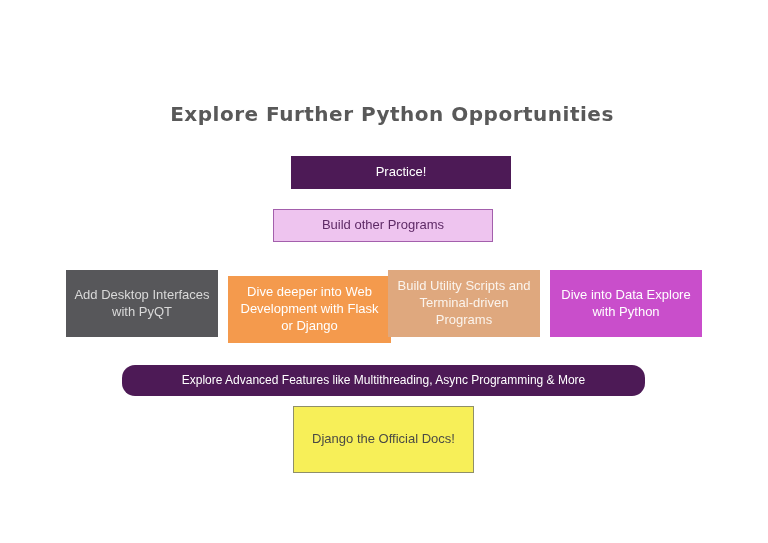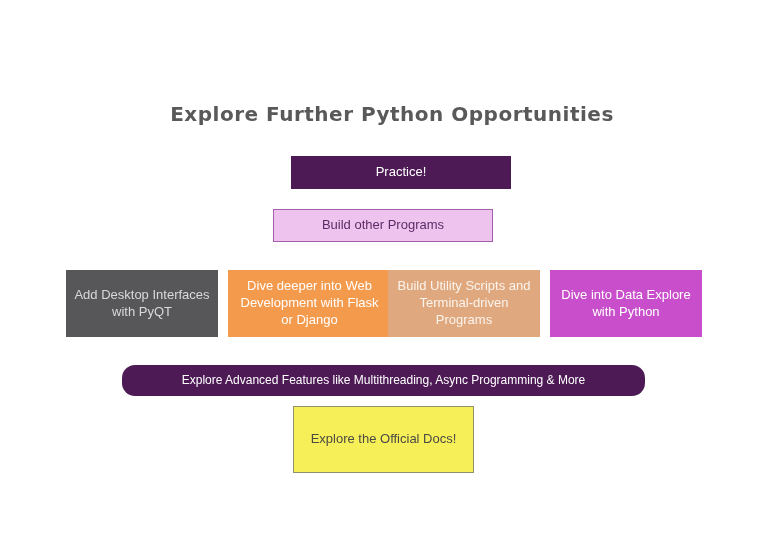--- a/index.html
+++ b/index.html
@@ -15,21 +15,21 @@
   }
   .box{
     position:absolute;display:flex;align-items:center;justify-content:center;
     text-align:center;font-size:13px;line-height:1.3;box-sizing:border-box;
     padding:2px 8px;
   }
   .bordered{border-style:solid;border-width:1.5px;}
   .box-practice   {left:273px;top:156px;width:220px;height:33px;margin-left:18px;}
   .box-build      {left:273px;top:209px;width:220px;height:33px;}
   .box-desktop    {left:66px; top:270px;width:152px;height:67px;}
-  .box-webdev     {left:228px;top:270px;width:163px;height:67px;text-align:center;}
+  .box-webdev     {left:228px;top:276px;width:163px;height:67px;text-align:center;}
   .box-utility    {left:388px;top:270px;width:152px;height:67px;}
   .box-datasci    {left:550px;top:270px;width:152px;height:67px;}
   .box-advanced   {left:122px;top:365px;width:523px;height:31px;font-size:12px;border-radius:13px;}
   .box-docs       {left:293px;top:406px;width:181px;height:67px;}
 </style>
 </head>
 <body>
 
 <div class="canvas">
 
@@ -43,15 +43,15 @@
   <div class="box box-desktop" style="background-color: rgb(87, 87, 90); color: rgb(217, 217, 217);">Add Desktop Interfaces with PyQT</div>
 
   <div class="box box-webdev" style="background-color: rgb(244, 154, 77); color: rgb(255, 255, 255);">Dive deeper into Web Development with Flask or Django</div>
 
   <div class="box box-utility" style="background-color: rgb(223, 168, 126); color: rgb(251, 244, 237);">Build Utility Scripts and Terminal-driven Programs</div>
 
   <div class="box box-datasci" style="background-color: rgb(201, 78, 203); color: rgb(255, 255, 255);">Dive into Data Explore with Python</div>
 
   <div class="box box-advanced" style="background-color: rgb(77, 26, 86); color: rgb(255, 255, 255);">Explore Advanced Features like Multithreading, Async Programming &amp; More</div>
 
-  <div class="box box-docs bordered" style="background-color: rgb(247, 239, 88); color: rgb(74, 74, 69); border-color: rgb(143, 143, 105);">Explore the Official Docs!</div>
+  <div class="box box-docs bordered" style="background-color: rgb(247, 239, 88); color: rgb(74, 74, 69); border-color: rgb(143, 143, 105);">Django the Official Docs!</div>
 
 </div>
 
 </body></html>

